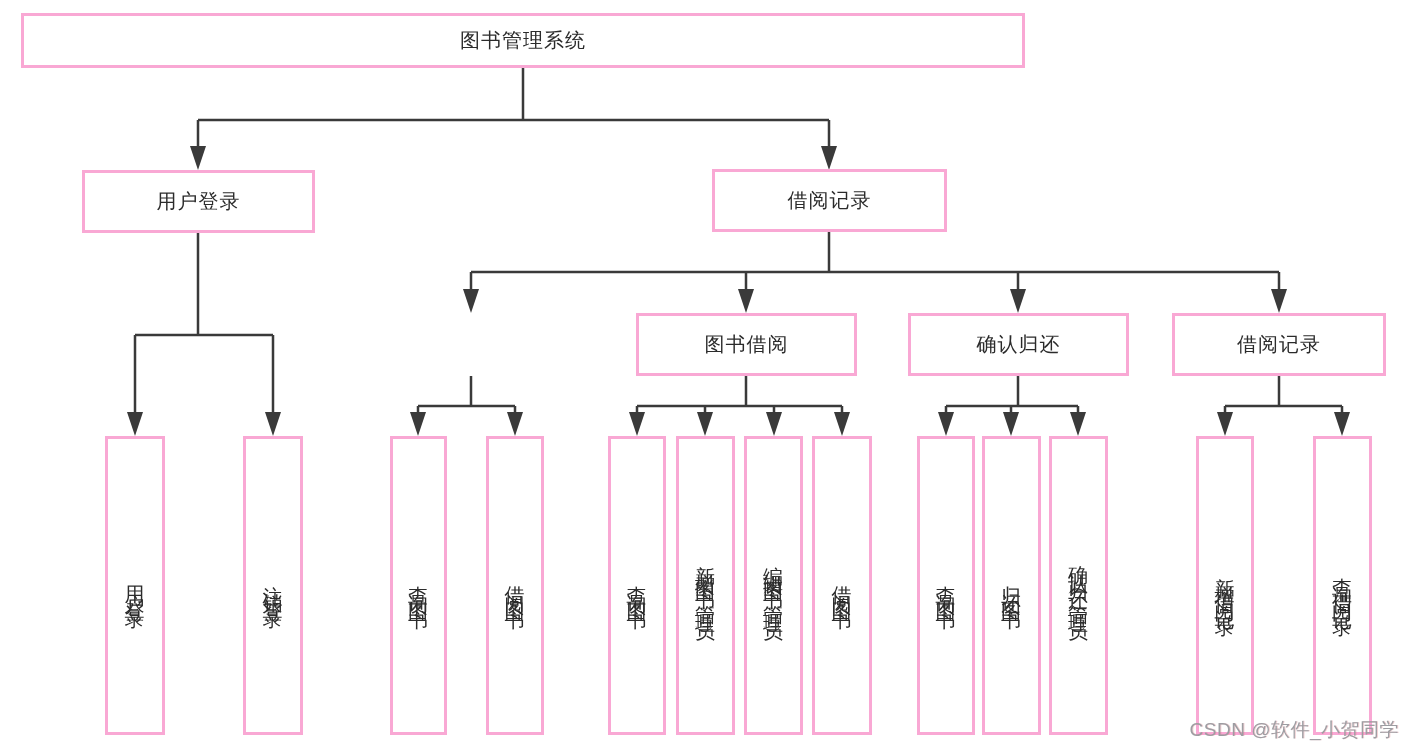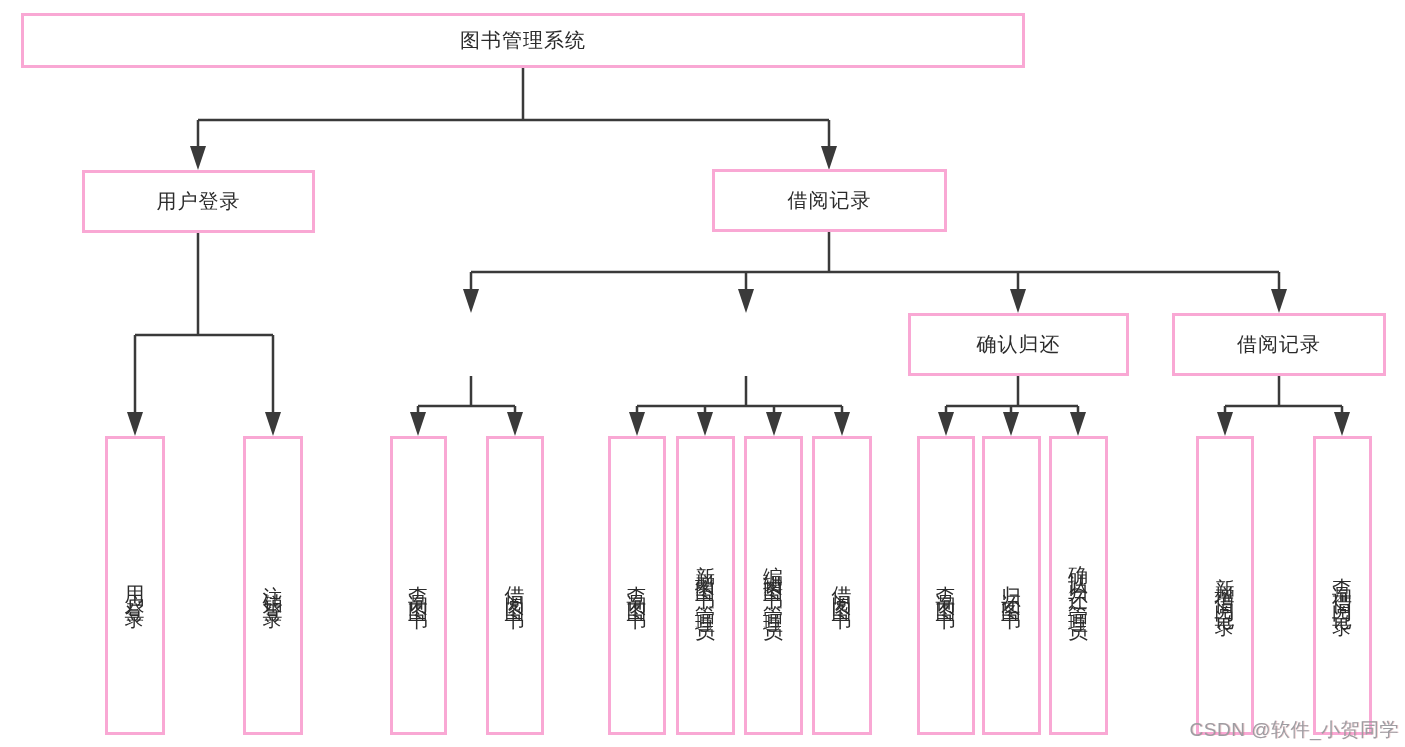--- a/index.html
+++ b/index.html
@@ -73,20 +73,23 @@
     <span class="lbl">图书管理系统</span>
   </div>
 
   <div class="node h" style="left:82px;top:170px;width:233px;height:63px">
     <span class="lbl">用户登录</span>
   </div>
   <div class="node h" style="left:712px;top:169px;width:235px;height:63px">
     <span class="lbl">借阅记录</span>
   </div>
 
+  <div class="node h" style="left:636px;top:313px;width:221px;height:63px">
+    <span class="lbl">图书借阅</span>
+  </div>
   <div class="node h" style="left:908px;top:313px;width:221px;height:63px">
     <span class="lbl">确认归还</span>
   </div>
   <div class="node h" style="left:1172px;top:313px;width:214px;height:63px">
     <span class="lbl">借阅记录</span>
   </div>
 
   <div class="node v" style="left:105px;top:436px;width:60px;height:299px">
     <span class="lbl">用户登录</span>
   </div>

